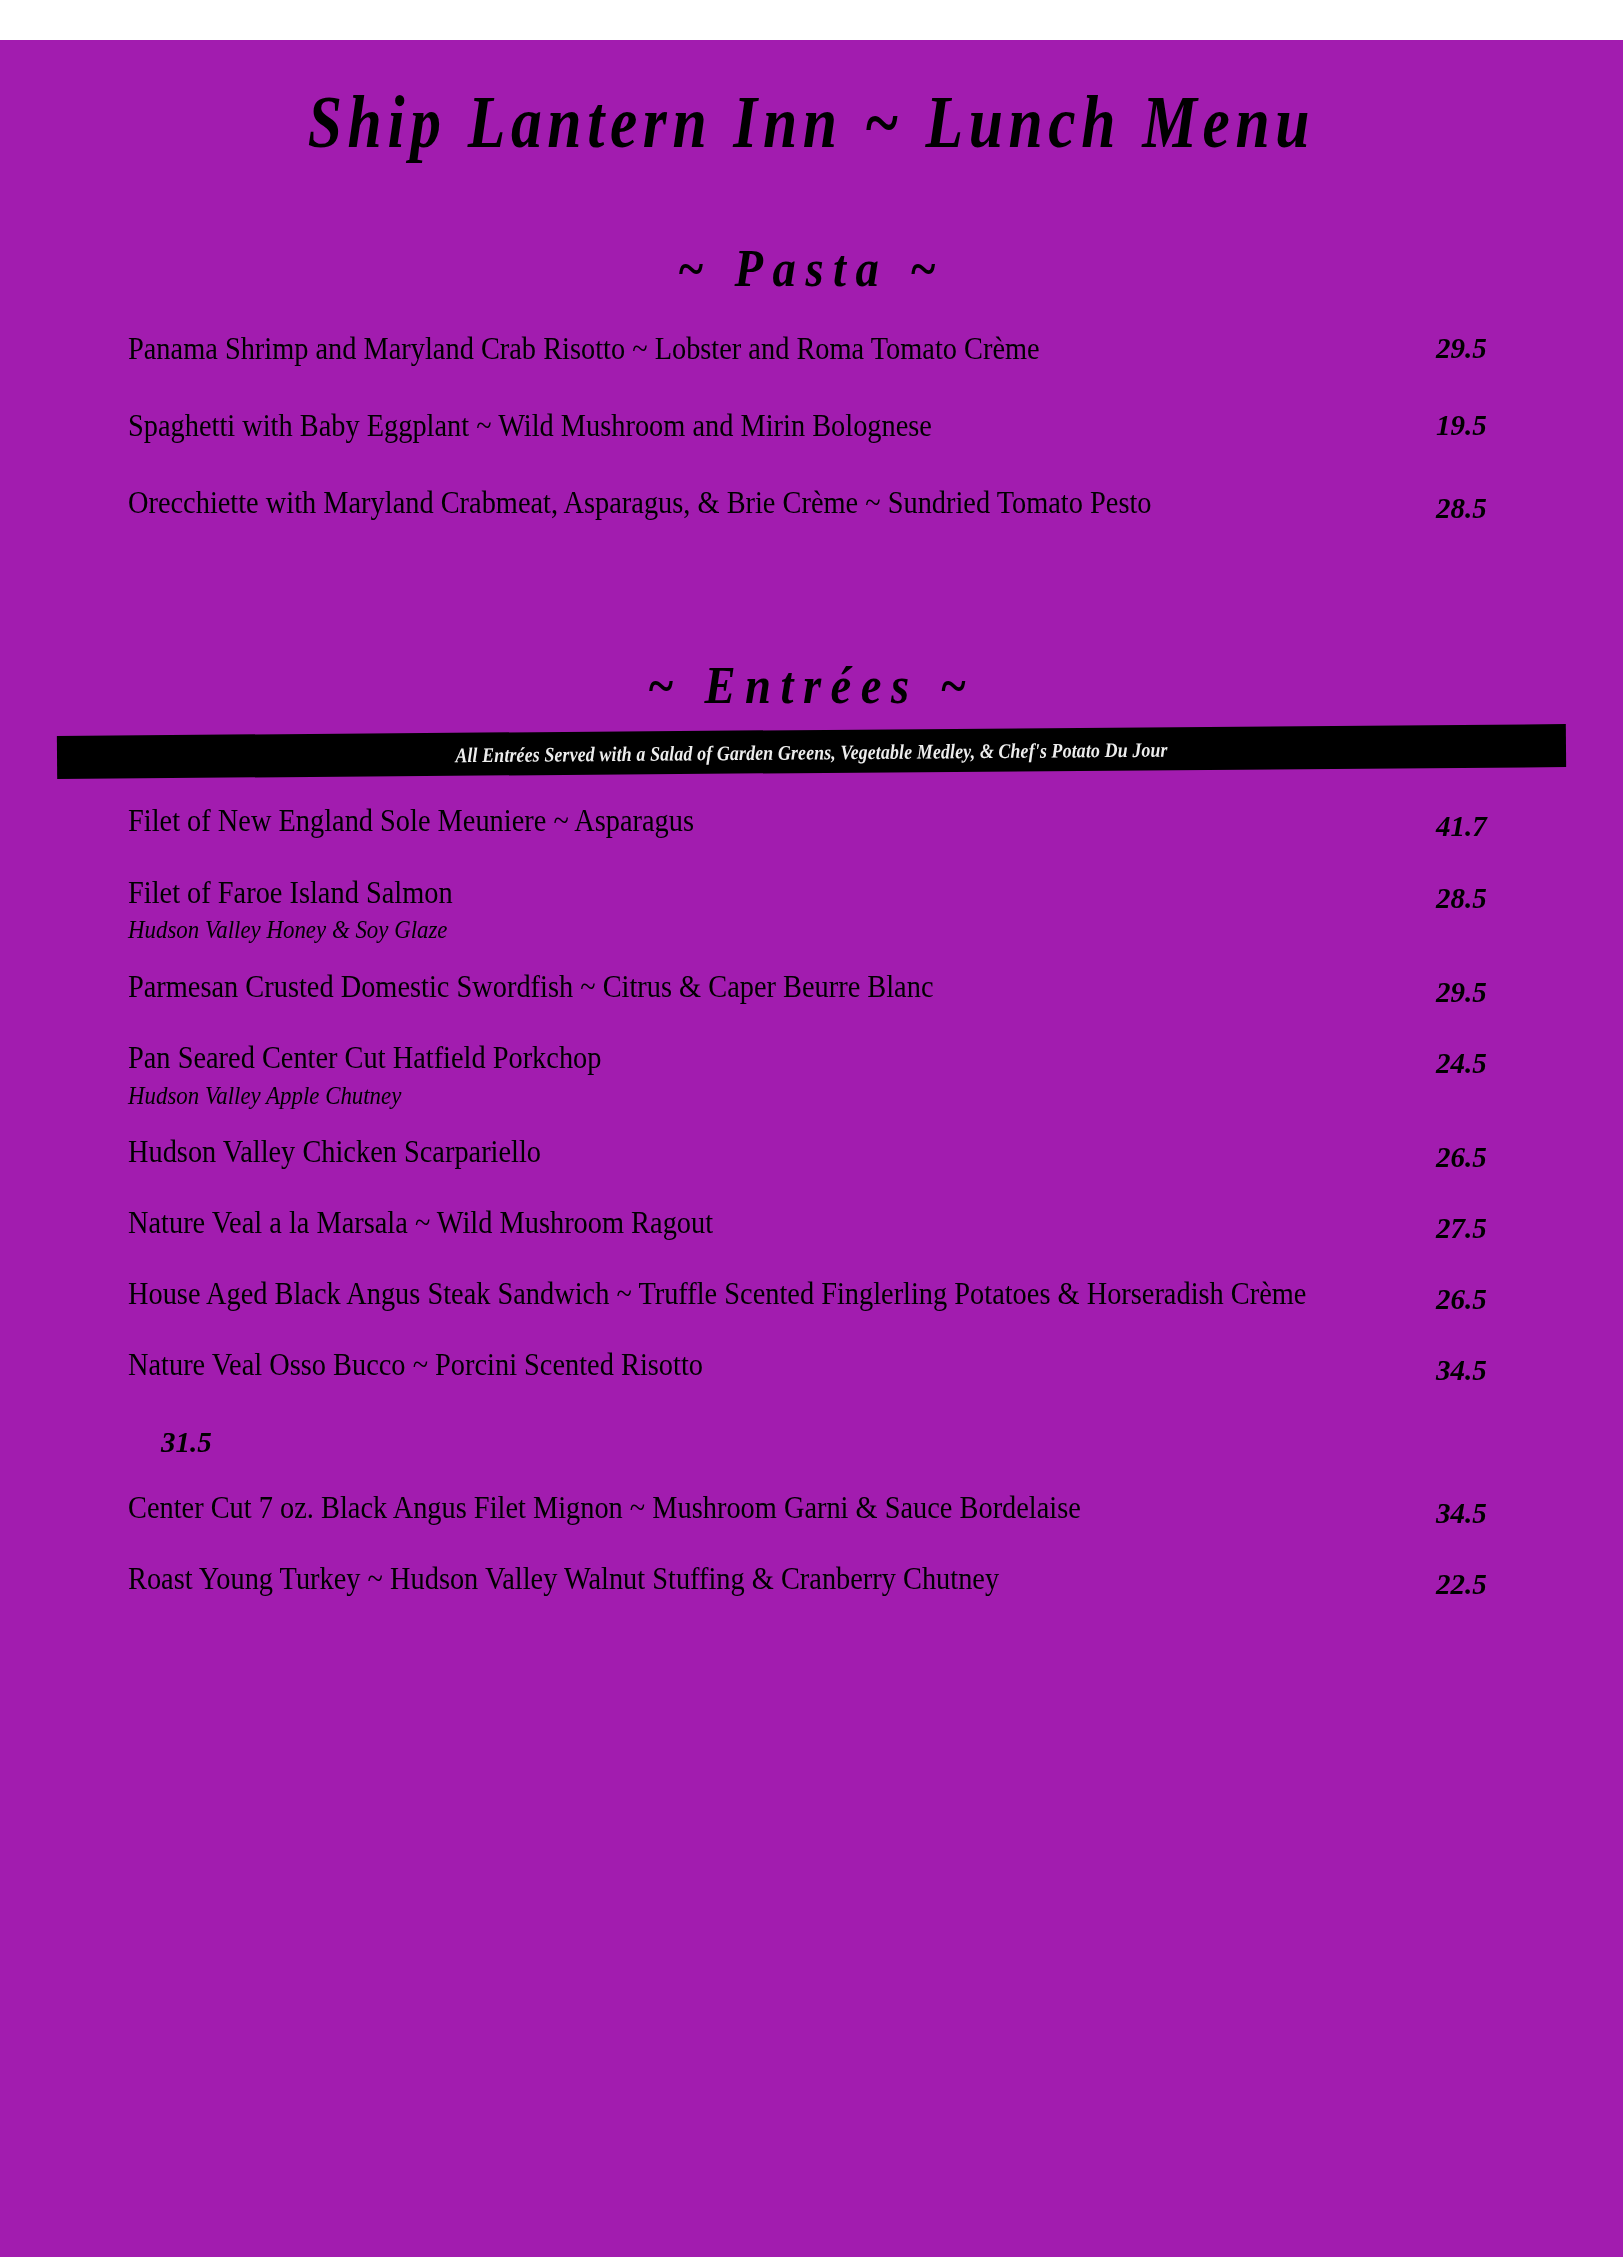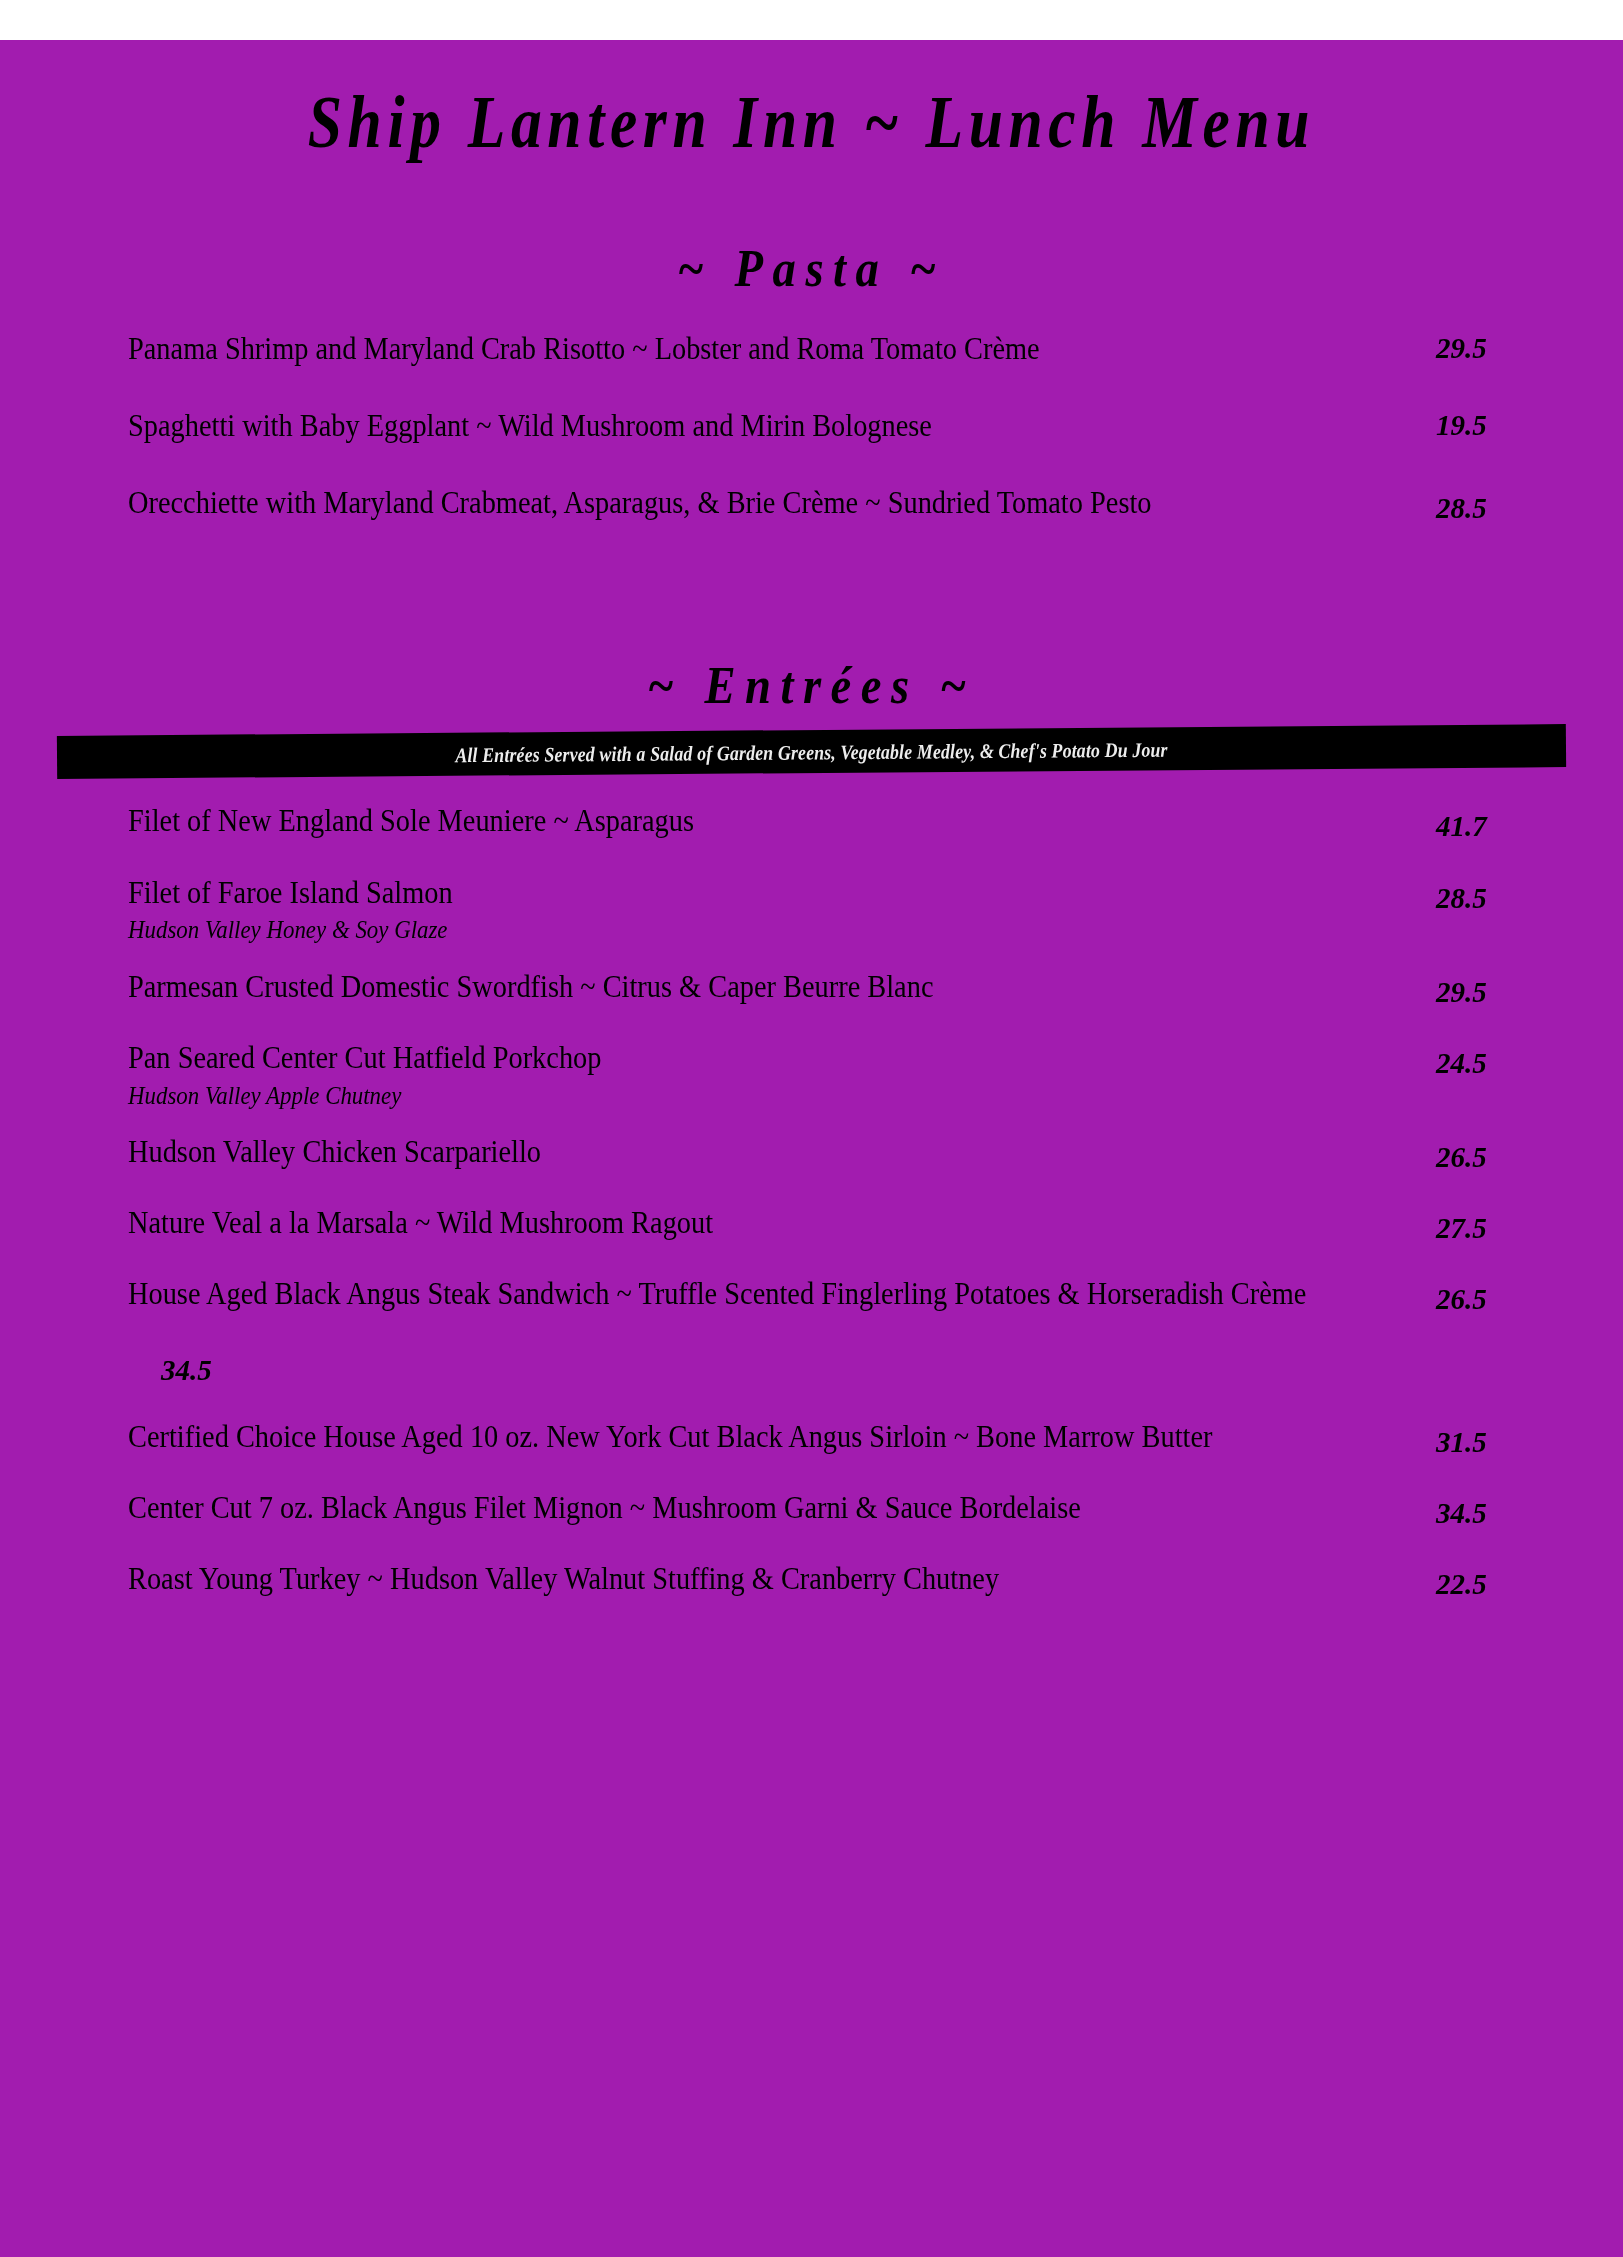--- a/index.html
+++ b/index.html
@@ -231,27 +231,27 @@
       </li>
 
       <li class="item">
         <div class="item-body">
           <div class="item-name">House Aged Black Angus Steak Sandwich ~ Truffle Scented Finglerling Potatoes &amp; Horseradish Crème</div>
         </div>
         <div class="item-price nudge-1">26.5</div>
       </li>
 
       <li class="item">
+        <div class="item-body">
+          <div class="item-name">Nature Veal Osso Bucco ~ Porcini Scented Risotto</div>
+        </div>
         <div class="item-price nudge-1">34.5</div>
       </li>
 
       <li class="item">
-        <div class="item-body">
-          <div class="item-name">Certified Choice House Aged 10 oz. New York Cut Black Angus Sirloin ~ Bone Marrow Butter</div>
-        </div>
         <div class="item-price nudge-1">31.5</div>
       </li>
 
       <li class="item">
         <div class="item-body">
           <div class="item-name">Center Cut 7 oz. Black Angus Filet Mignon ~ Mushroom Garni &amp; Sauce Bordelaise</div>
         </div>
         <div class="item-price nudge-1">34.5</div>
       </li>
 

